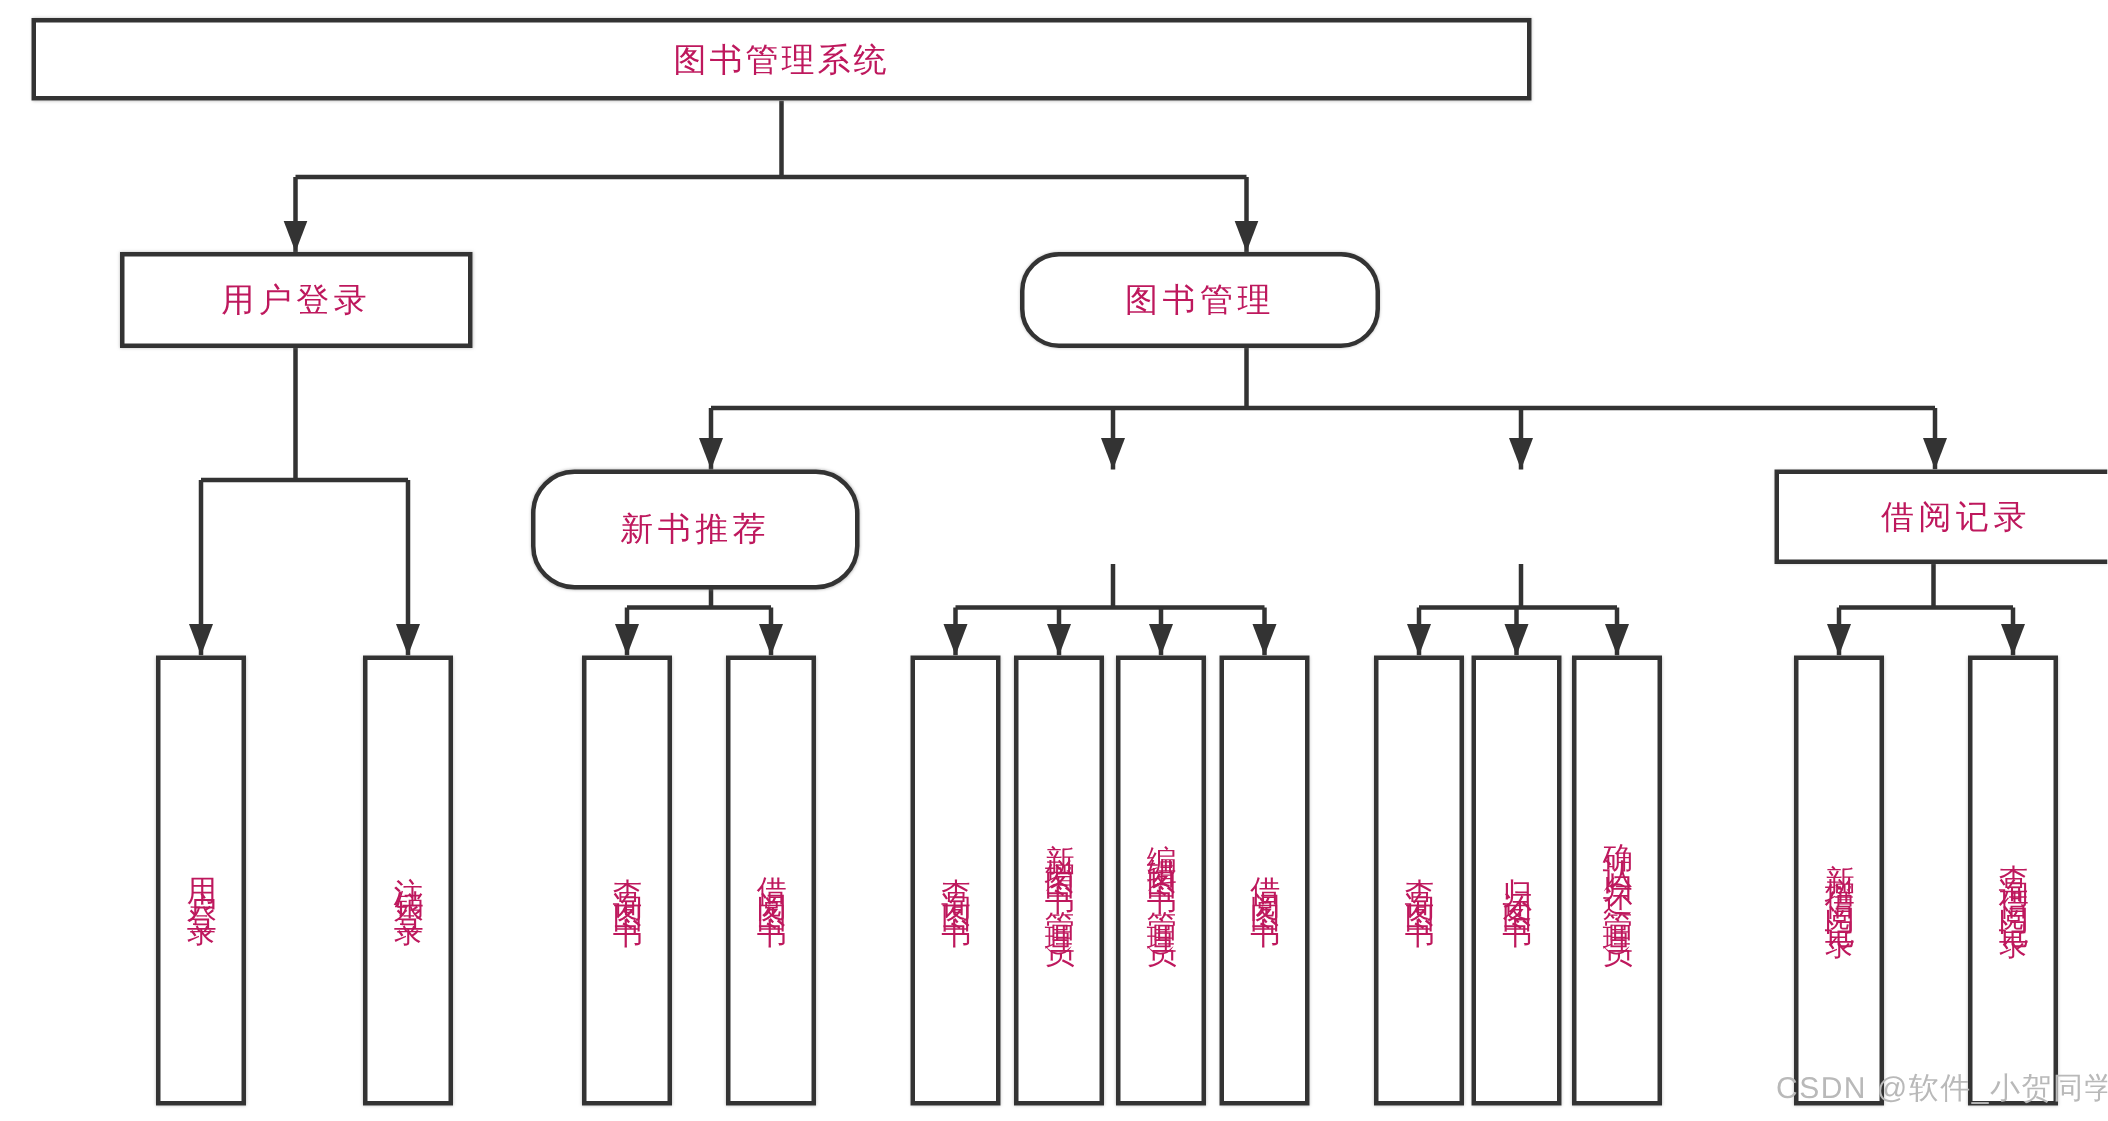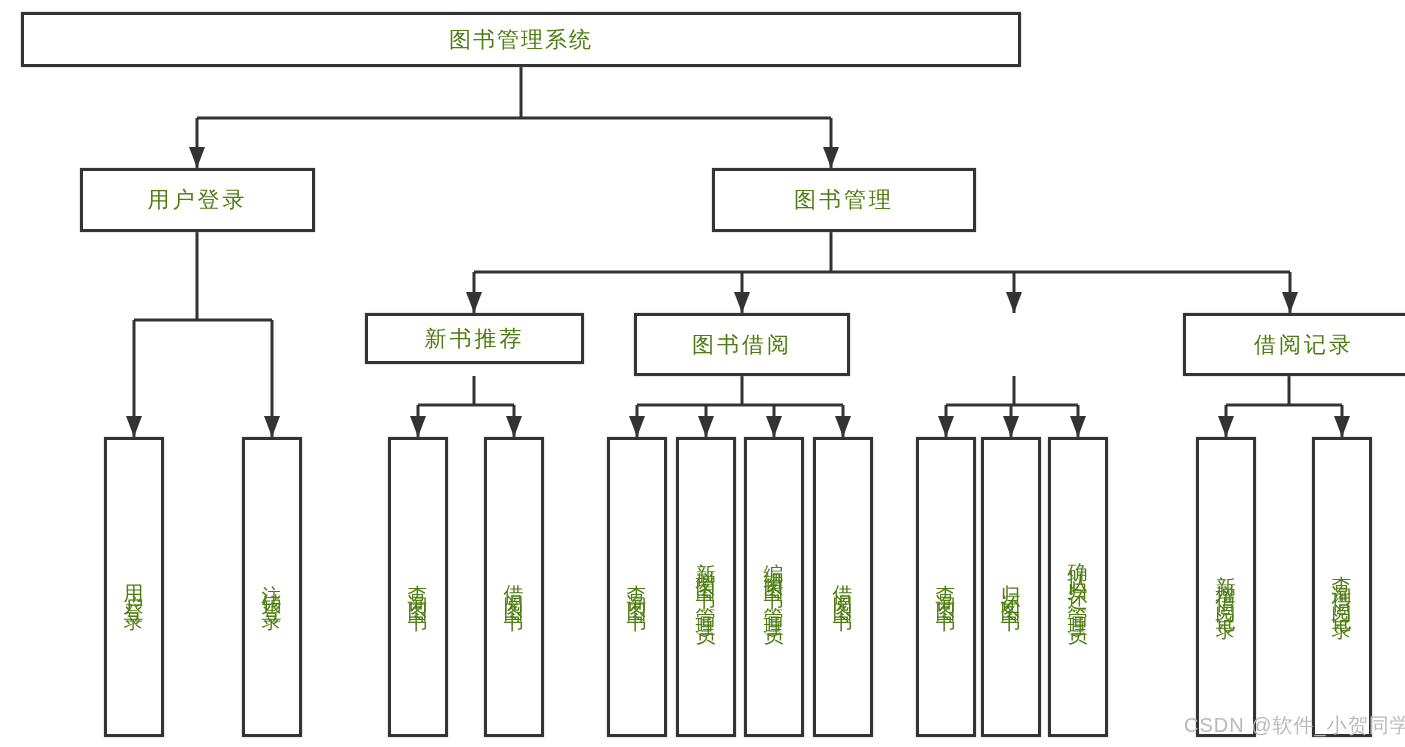--- a/index.html
+++ b/index.html
@@ -19,21 +19,21 @@
     position: absolute;
     left: 0;
     top: 0;
     z-index: 1;
   }
   .node {
     position: absolute;
     box-sizing: border-box;
     border: 3px solid #333333;
     background: #ffffff;
-    color: #4d7c0f;
+    color: #be185d;
     display: flex;
     align-items: center;
     justify-content: center;
     z-index: 2;
     box-shadow: 0 0 2px rgba(130,130,130,0.55);
   }
   .hlabel {
     font-size: 22px;
     letter-spacing: 3px;
     white-space: nowrap;
@@ -113,29 +113,26 @@
     <path d="M1342,405 V437" fill="none" stroke="#333333" stroke-width="3" marker-end="url(#arrowhead)"></path>
   </svg>
 
   <div class="node" style="left:21px; top:12px; width:1000px; height:55px;">
     <span class="root-label">图书管理系统</span>
   </div>
 
   <div class="node" style="left:80px; top:168px; width:235px; height:64px;">
     <span class="hlabel">用户登录</span>
   </div>
-  <div class="node" style="left:712px; top:168px; width:264px; height:64px;">
+  <div class="node" style="left:680px; top:168px; width:240px; height:64px;border-radius:26px;">
     <span class="hlabel">图书管理</span>
   </div>
 
-  <div class="node" style="left:365px; top:313px; width:219px; height:51px;">
+  <div class="node" style="left:354px; top:313px; width:219px; height:80px;border-radius:29px;">
     <span class="hlabel">新书推荐</span>
-  </div>
-  <div class="node" style="left:634px; top:313px; width:216px; height:63px;">
-    <span class="hlabel">图书借阅</span>
   </div>
   <div class="node" style="left:1183px; top:313px; width:242px; height:63px;">
     <span class="hlabel">借阅记录</span>
   </div>
 
   <div class="node leaf" style="left:104px;">
     <span class="vlabel">用户登录</span>
   </div>
   <div class="node leaf" style="left:242px;">
     <span class="vlabel">注销登录</span>

